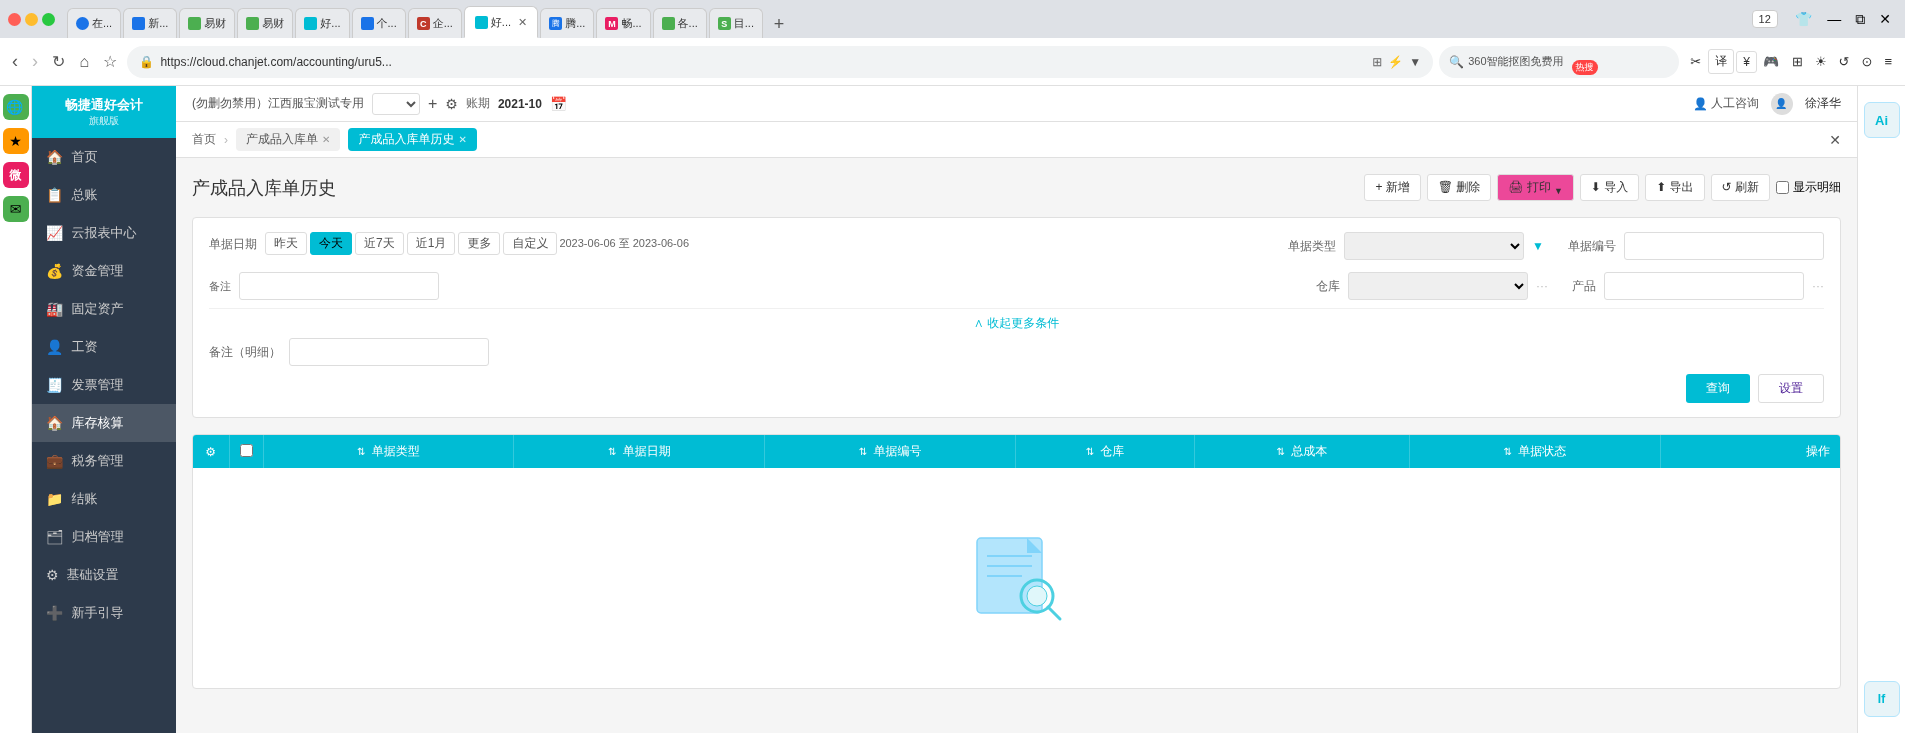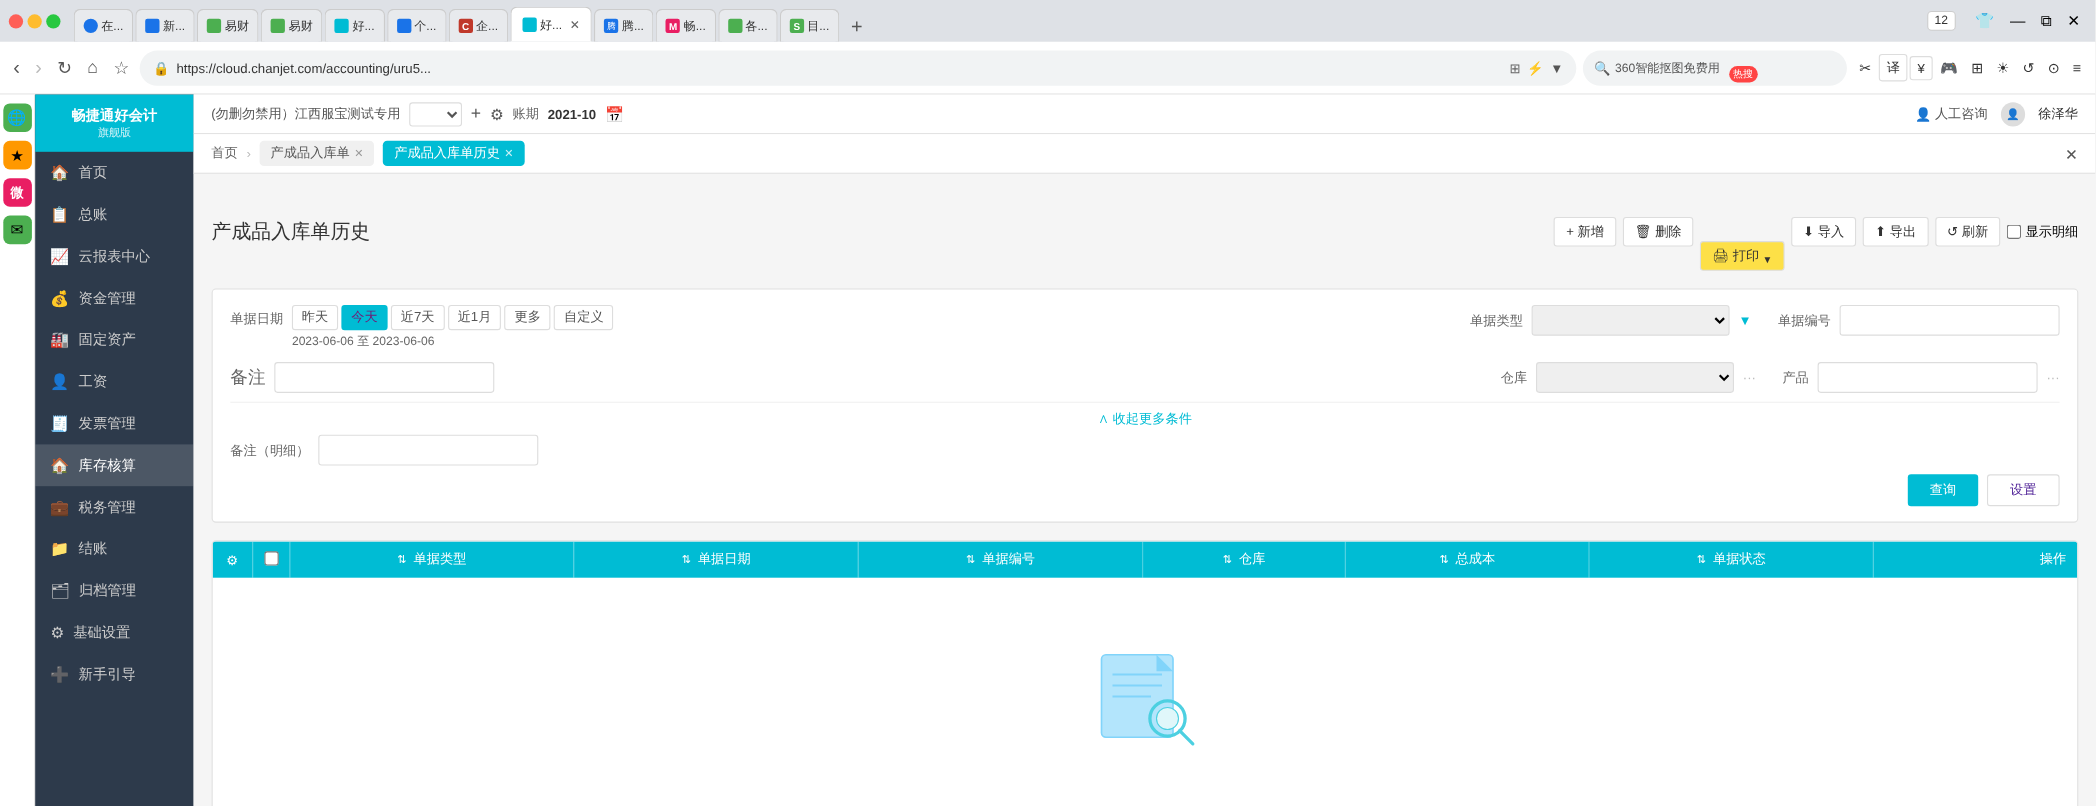--- a/index.html
+++ b/index.html
@@ -219,43 +219,43 @@
       <button style="position:absolute;right:16px;top:50%;transform:translateY(-50%);background:none;border:none;cursor:pointer;font-size:14px;color:#555;">✕</button>
     </div>
 
     <div style="flex:1;padding:16px;overflow-y:auto;background:#f5f5f5;">
 
       <div style="display:flex;align-items:center;justify-content:space-between;margin-bottom:16px;">
         <h2 style="font-size:18px;color:#333;font-weight:normal;">产成品入库单历史</h2>
         <div style="display:flex;align-items:center;gap:6px;">
           <button style="display:flex;align-items:center;gap:3px;padding:4px 10px;border:1px solid #ddd;background:#fff;border-radius:3px;cursor:pointer;font-size:12px;color:#333;">+ 新增</button>
           <button style="display:flex;align-items:center;gap:3px;padding:4px 10px;border:1px solid #ddd;background:#fff;border-radius:3px;cursor:pointer;font-size:12px;color:#333;">🗑 删除</button>
-          <button style="display:flex;align-items:flex-end;gap:3px;padding:4px 10px;border:1px solid #ddd;background:#fde047;border-radius:3px;cursor:pointer;font-size:12px;color:#333;margin-top:45px;">
+          <button style="display:flex;align-items:flex-end;gap:3px;padding:4px 10px;border:1px solid #ddd;background:#ec4899;border-radius:3px;cursor:pointer;font-size:12px;color:#333;">
             <span>🖨 打印</span>
             <span style="font-size:9px;">▼</span>
           </button>
           <button style="display:flex;align-items:center;gap:3px;padding:4px 10px;border:1px solid #ddd;background:#fff;border-radius:3px;cursor:pointer;font-size:12px;color:#333;">⬇ 导入</button>
           <button style="display:flex;align-items:center;gap:3px;padding:4px 10px;border:1px solid #ddd;background:#fff;border-radius:3px;cursor:pointer;font-size:12px;color:#333;">⬆ 导出</button>
           <button style="display:flex;align-items:center;gap:3px;padding:4px 10px;border:1px solid #ddd;background:#fff;border-radius:3px;cursor:pointer;font-size:12px;color:#333;">↺ 刷新</button>
           <label style="display:flex;align-items:center;gap:4px;font-size:12px;cursor:pointer;">
             <input type="checkbox" style="">
             <span>显示明细</span>
           </label>
         </div>
       </div>
 
       <div style="background:#fff;border:1px solid #e0e0e0;border-radius:4px;padding:14px 16px;margin-bottom:16px;">
 
         <div style="display:flex;align-items:flex-start;gap:24px;margin-bottom:12px;">
           <div style="display:flex;align-items:flex-start;gap:8px;">
             <span style="color:#666;font-size:12px;white-space:nowrap;margin-top:4px;">单据日期</span>
-            <div style="display:flex;flex-direction:column;gap:2px;">
+            <div style="display:flex;flex-direction:row;gap:2px;align-items:center;">
               <div style="display:flex;align-items:center;gap:3px;">
                 <button style="padding:2px 8px;border:1px solid #ddd;background:#fff;border-radius:3px;cursor:pointer;font-size:12px;color:#555;">昨天</button>
-                <button style="padding:2px 8px;border:1px solid #00bcd4;background:#00bcd4;border-radius:3px;cursor:pointer;font-size:12px;color:#701a75;">今天</button>
+                <button style="padding:2px 8px;border:1px solid #00bcd4;background:#00bcd4;border-radius:3px;cursor:pointer;font-size:12px;color:#000000;">今天</button>
                 <button style="padding:2px 8px;border:1px solid #ddd;background:#fff;border-radius:3px;cursor:pointer;font-size:12px;color:#555;">近7天</button>
                 <button style="padding:2px 8px;border:1px solid #ddd;background:#fff;border-radius:3px;cursor:pointer;font-size:12px;color:#555;">近1月</button>
                 <button style="padding:2px 8px;border:1px solid #ddd;background:#fff;border-radius:3px;cursor:pointer;font-size:12px;color:#555;">更多</button>
                 <button style="padding:2px 8px;border:1px solid #ddd;background:#fff;border-radius:3px;cursor:pointer;font-size:12px;color:#555;">自定义</button>
               </div>
               <div style="font-size:11px;color:#666;">2023-06-06 至 2023-06-06</div>
             </div>
           </div>
           <div style="display:flex;align-items:center;gap:8px;margin-left:auto;">
             <span style="color:#666;font-size:12px;white-space:nowrap;">单据类型</span>
@@ -263,21 +263,21 @@
             <span style="font-size:12px;color:#00bcd4;">▼</span>
           </div>
           <div style="display:flex;align-items:center;gap:8px;">
             <span style="color:#666;font-size:12px;white-space:nowrap;">单据编号</span>
             <input type="text" style="height: 28px; border: 1px solid rgb(221, 221, 221); border-radius: 3px; padding: 0px 8px; font-size: 12px; width: 200px;">
           </div>
         </div>
 
         <div style="display:flex;align-items:center;gap:24px;margin-bottom:8px;">
           <div style="display:flex;align-items:center;gap:8px;">
-            <span style="color:#666;font-size:16px;white-space:nowrap;">备注</span>
+            <span style="color:#666;font-size:11px;white-space:nowrap;">备注</span>
             <input type="text" style="height: 28px; border: 1px solid rgb(221, 221, 221); border-radius: 3px; padding: 0px 8px; font-size: 12px; width: 200px;">
           </div>
           <div style="display:flex;align-items:center;gap:8px;margin-left:auto;">
             <span style="color:#666;font-size:12px;white-space:nowrap;">仓库</span>
             <select style="height:28px;border:1px solid #ddd;border-radius:3px;padding:0 8px;font-size:12px;min-width:180px;"></select>
             <span style="font-size:12px;color:#bbb;">···</span>
           </div>
           <div style="display:flex;align-items:center;gap:8px;">
             <span style="color:#666;font-size:12px;white-space:nowrap;">产品</span>
             <input type="text" style="height: 28px; border: 1px solid rgb(221, 221, 221); border-radius: 3px; padding: 0px 8px; font-size: 12px; width: 200px;">
@@ -361,13 +361,17 @@
                   </svg>
                 </div>
               </td>
             </tr>
           </tbody>
         </table>
       </div>
     </div>
   </div>
 
+  <div style="width:48px;background:#fff;border-left:1px solid #e0e0e0;display:flex;flex-direction:column;align-items:center;padding-top:16px;gap:12px;">
+    <div style="width:36px;height:36px;border-radius:6px;background:#e8f4f8;display:flex;align-items:center;justify-content:center;cursor:pointer;font-size:13px;font-weight:bold;color:#00bcd4;border:1px solid #b3e5fc;">Ai</div>
+    <div style="width:36px;height:36px;border-radius:6px;background:#e8f4f8;display:flex;align-items:center;justify-content:center;cursor:pointer;font-size:12px;font-weight:bold;color:#00bcd4;border:1px solid #b3e5fc;margin-top:auto;margin-bottom:16px;">If</div>
+  </div>
 </div>
 
 </body></html>

